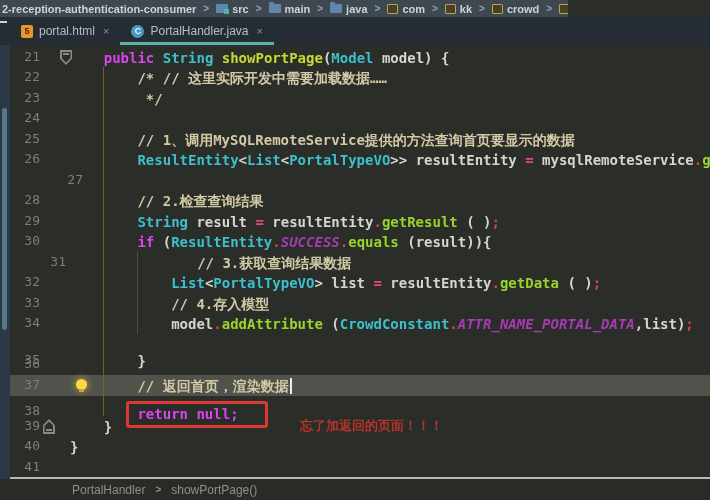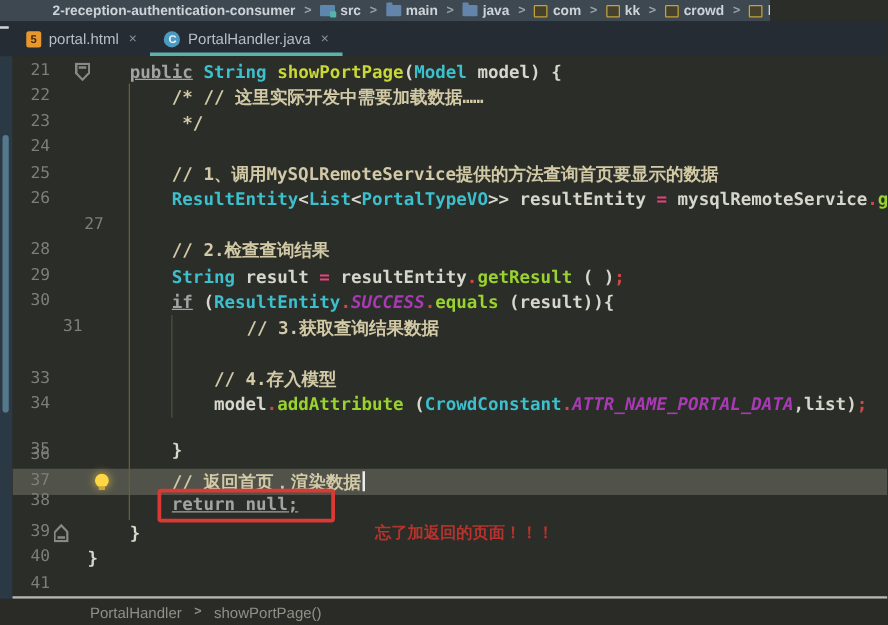--- a/index.html
+++ b/index.html
@@ -1,21 +1,21 @@
 <!DOCTYPE html>
 <html><head>
 <meta charset="utf-8">
 <style>
   * { margin:0; padding:0; box-sizing:border-box; }
   html,body { width:710px; height:500px; overflow:hidden; background:#2b2d28; }
   body { font-family:"Liberation Sans", sans-serif; position:relative; }
 
   
-  .topbar { position:absolute; left:0; top:0; width:616px; height:17px;
-            background:#3e4851; display:flex; align-items:center; overflow:hidden;padding-left:40px; }
+  .topbar { position:absolute; left:0; top:0; width:568px; height:17px;
+            background:#3e4851; display:flex; align-items:center; overflow:hidden; }
   .crumb { display:flex; align-items:center; gap:4px; margin-left:2px; white-space:nowrap; }
   .crumb-item { display:flex; align-items:center; gap:4px; color:#ccd4da;
                 font-size:11px; font-weight:bold; }
   .crumb-sep { color:#99a4ac; font-size:10px; margin:0 3px; font-weight:bold; }
   .ic { display:inline-block; flex:0 0 auto; }
   .ic-folder { width:12px; height:9px; background:#6485ab; border-radius:1px;
                position:relative; }
   .ic-folder::before { content:""; position:absolute; left:0; top:-2px; width:5px;
                height:2px; background:#6485ab; border-radius:1px 1px 0 0; }
   .ic-srcfolder { width:12px; height:9px; background:#5e87b0; border-radius:1px;
@@ -52,21 +52,21 @@
   .editor { position:absolute; left:10px; top:45px; width:700px; height:433px;
             background:#2b2d28; overflow:hidden;
             font-family:"DejaVu Sans Mono", monospace; font-weight:bold; }
   .line { position:absolute; left:0; width:700px; height:21px; }
   .line.hl { background:#51534a; }
   .num { position:absolute; left:4px; top:2px; width:26px; text-align:right;
          color:#7d7f78; font-size:13px; font-weight:normal; }
   .code { position:absolute; left:60px; top:1px; white-space:pre; font-size:14px;
           line-height:20px; color:#d6d6cc; }
   .tk-pl  { color:#d6d6cc; }
-  .tk-kw  { color:#a3a3a3;text-decoration:underline; }
+  .tk-kw  { color:#d946ef; }
   .tk-ty  { color:#3cc0cd; }
   .tk-md  { color:#c9d837; }
   .tk-mc  { color:#99d42e; }
   .tk-cm  { color:#d2c9a6; }
   .tk-op  { color:#e5447e; }
   .tk-dot { color:#cf4848; }
   .tk-fd  { color:#a939b4; font-style:italic; }
   .caret { display:inline-block; width:2px; height:16px; background:#ececec;
            vertical-align:-3px; margin-left:1px; }
   .redbox { display:inline-block; border:3px solid #d93a35; border-radius:3px;
@@ -218,20 +218,24 @@
       <span class="code"><span class="tk-pl">        </span><span class="tk-ty">String</span><span class="tk-pl"> result </span><span class="tk-op">=</span><span class="tk-pl"> resultEntity</span><span class="tk-dot">.</span><span class="tk-mc">getResult</span><span class="tk-pl"> ( )</span><span class="tk-dot">;</span></span>
     </div>
     <div class="line" style="top: 186.32px;">
       <span class="num">30</span>
       <span class="code"><span class="tk-pl">        </span><span class="tk-kw">if</span><span class="tk-pl"> (</span><span class="tk-ty">ResultEntity</span><span class="tk-dot">.</span><span class="tk-fd">SUCCESS</span><span class="tk-dot">.</span><span class="tk-mc">equals</span><span class="tk-pl"> (result)){</span></span>
     </div>
     <div class="line" style="top: 206.8px; margin-left: 26px;">
       <span class="num">31</span>
       <span class="code"><span class="tk-cm">            // 3.获取查询结果数据</span></span>
     </div>
+    <div class="line" style="top: 227.28px;">
+      <span class="num">32</span>
+      <span class="code"><span class="tk-pl">            </span><span class="tk-ty">List</span><span class="tk-pl">&lt;</span><span class="tk-ty">PortalTypeVO</span><span class="tk-pl">&gt; list </span><span class="tk-op">=</span><span class="tk-pl"> resultEntity</span><span class="tk-dot">.</span><span class="tk-mc">getData</span><span class="tk-pl"> ( )</span><span class="tk-dot">;</span></span>
+    </div>
     <div class="line" style="top: 247.76px;">
       <span class="num">33</span>
       <span class="code"><span class="tk-cm">            // 4.存入模型</span></span>
     </div>
     <div class="line" style="top: 268.24px;">
       <span class="num">34</span>
       <span class="code"><span class="tk-pl">            model</span><span class="tk-dot">.</span><span class="tk-mc">addAttribute</span><span class="tk-pl"> (</span><span class="tk-ty">CrowdConstant</span><span class="tk-dot">.</span><span class="tk-fd">ATTR_NAME_PORTAL_DATA</span><span class="tk-pl">,list)</span><span class="tk-dot">;</span></span>
     </div>
     <div class="line" style="top: 305px; text-decoration: underline;">
       <span class="num">35</span>
@@ -239,21 +243,21 @@
     </div>
     <div class="line" style="top: 309.2px;">
       <span class="num">36</span>
       <span class="code"></span>
     </div>
     <div class="line hl" style="top: 329.68px;">
       <span class="num">37</span>
       <span class="marker bulb" style="left: 66px; top: 4px;"></span>
       <span class="code"><span class="tk-cm">        // 返回首页，渲染数据</span><span class="caret"></span></span>
     </div>
-    <div class="line" style="top: 346px; padding-left: 45px;">
+    <div class="line" style="top: 356px; padding-left: 45px;">
       <span class="num">38</span>
       <span class="code"><span class="tk-pl">        </span><span class="redbox"><span class="tk-kw">return null</span><span class="tk-kw">;</span></span></span>
     </div>
     <div class="line" style="top: 370.64px;">
       <span class="num">39</span>
       <span class="marker shield up" style="left: 33px; top: 3px;">
         <span class="outer" style="display: block;"></span>
         <span class="inner"></span>
         <span class="minus"></span>
       </span>

